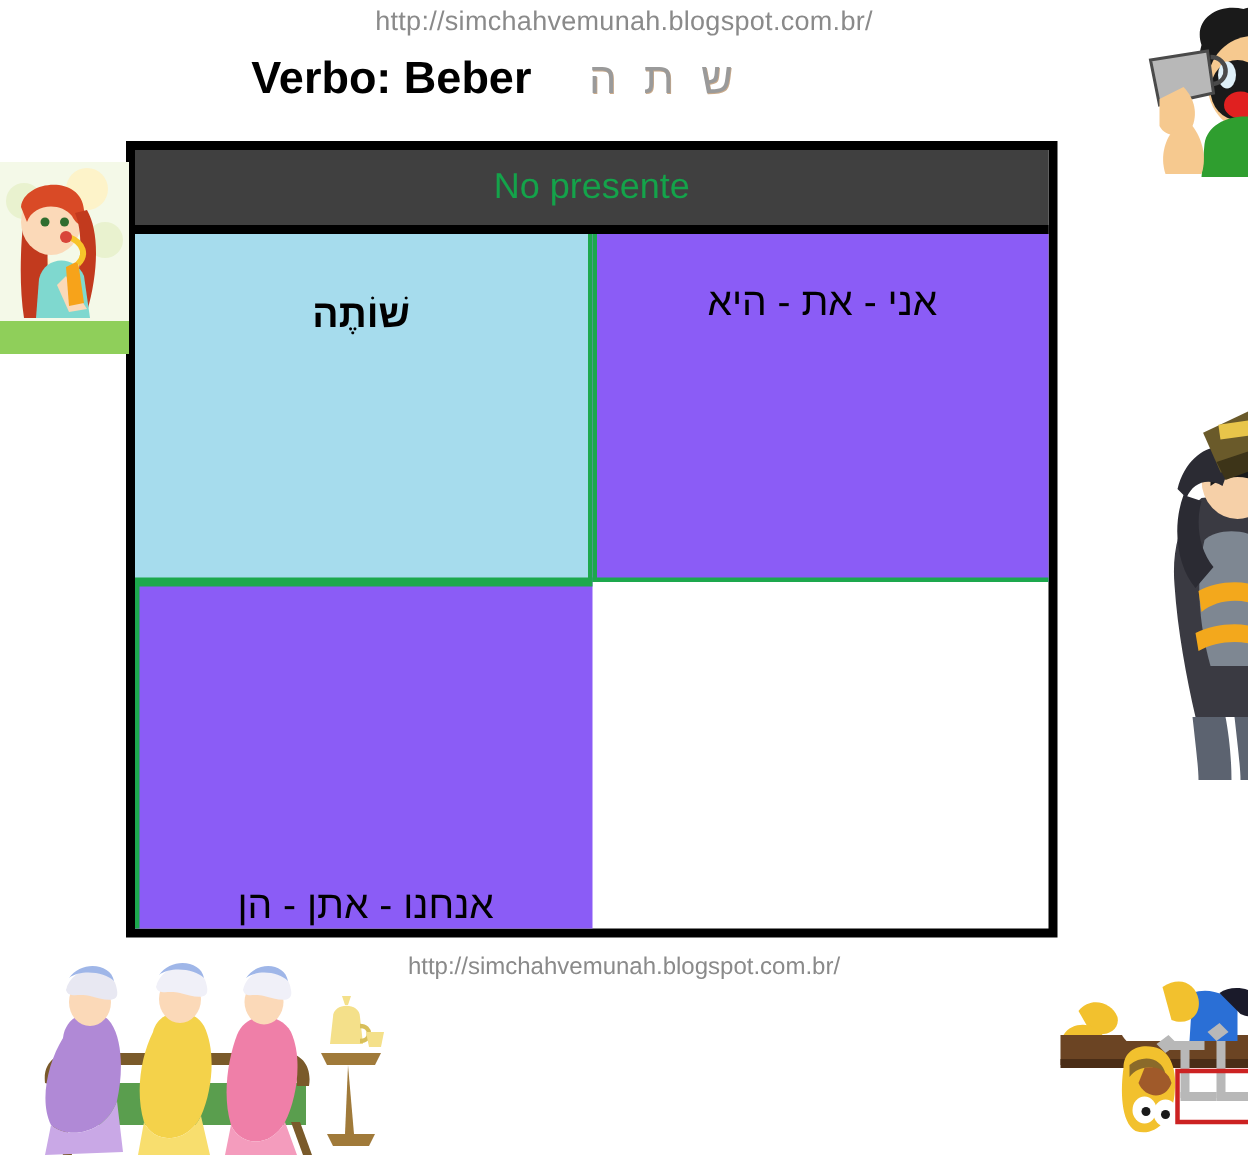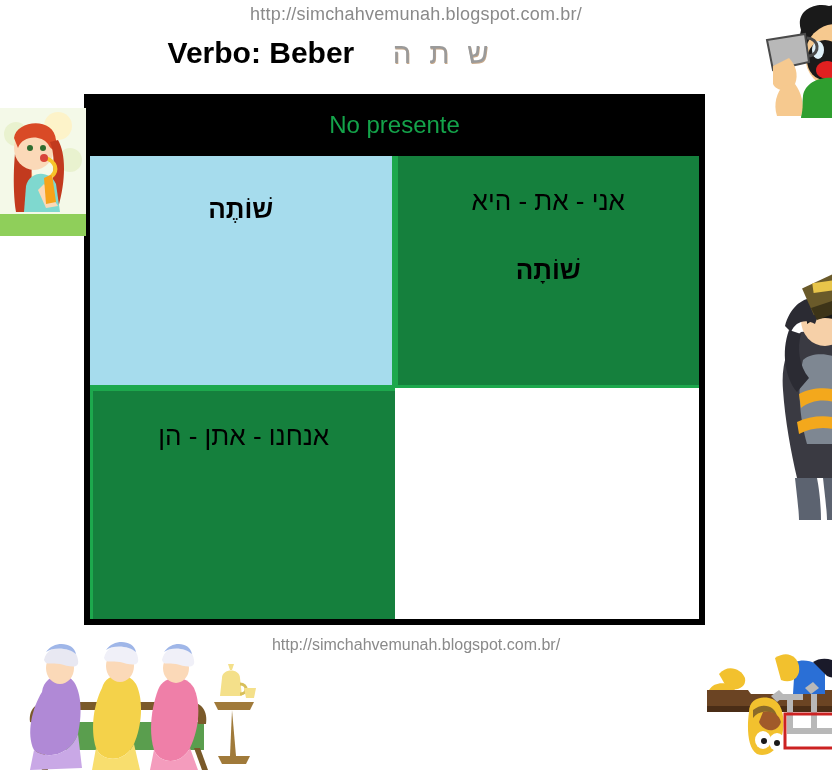--- a/index.html
+++ b/index.html
@@ -64,21 +64,21 @@
     left: 84px;
     top: 94px;
     width: 621px;
     height: 531px;
     border: 6px solid #000000;
     box-sizing: border-box;
     background: #ffffff;
   }
   .table-head {
     height: 50px;
-    background: #000000;
+    background: #404040;
     border-bottom: 6px solid #000000;
     display: flex;
     align-items: center;
     justify-content: center;
   }
   .table-head-label {
     font-size: 24px;
     color: #14a34a;
   }
   .grid {
@@ -92,25 +92,25 @@
     height: 50%;
     box-sizing: border-box;
     display: flex;
     flex-direction: column;
     align-items: center;
     justify-content: flex-start;
     position: relative;
     overflow: hidden;
   }
   .cell.blue { background: #a6dced; }
-  .cell.pink { background: #15803d; }
+  .cell.pink { background: #8b5cf6; }
   .cell.r0c0 { border-right: 3px solid #1da84d; border-bottom: 3px solid #1da84d; }
   .cell.r0c1 { border-left: 3px solid #1da84d; border-bottom: 3px solid #1da84d; }
   .cell.r1c0 { border-right: 3px solid #1da84d; border-top: 3px solid #1da84d; }
-  .cell.r1c1 { border-left: 3px solid #1da84d; border-top: 3px solid #1da84d; }
+  .cell.r1c1 { border-left: 3px solid #1da84d; border-top: 3px solid #1da84d; justify-content: flex-end; }
 
   .pronouns {
     direction: rtl;
     font-size: 26px;
     color: #000000;
     margin-top: 30px;
     white-space: nowrap;
   }
   .verb-form {
     direction: rtl;
@@ -157,21 +157,20 @@
       <span class="table-head-label">No presente</span>
     </div>
     <div class="grid">
 
       <div class="cell blue r0c0">
         <div class="verb-form">שׁוֹתֶה</div>
       </div>
 
       <div class="cell pink r0c1">
         <div class="pronouns">אני - את - היא</div>
-        <div class="verb-form">שׁוֹתָה</div>
       </div>
 
 
       <div class="cell pink r1c1">
         <div class="pronouns">אנחנו - אתן - הן</div>
       </div>
 
     </div>
   </div>
 

